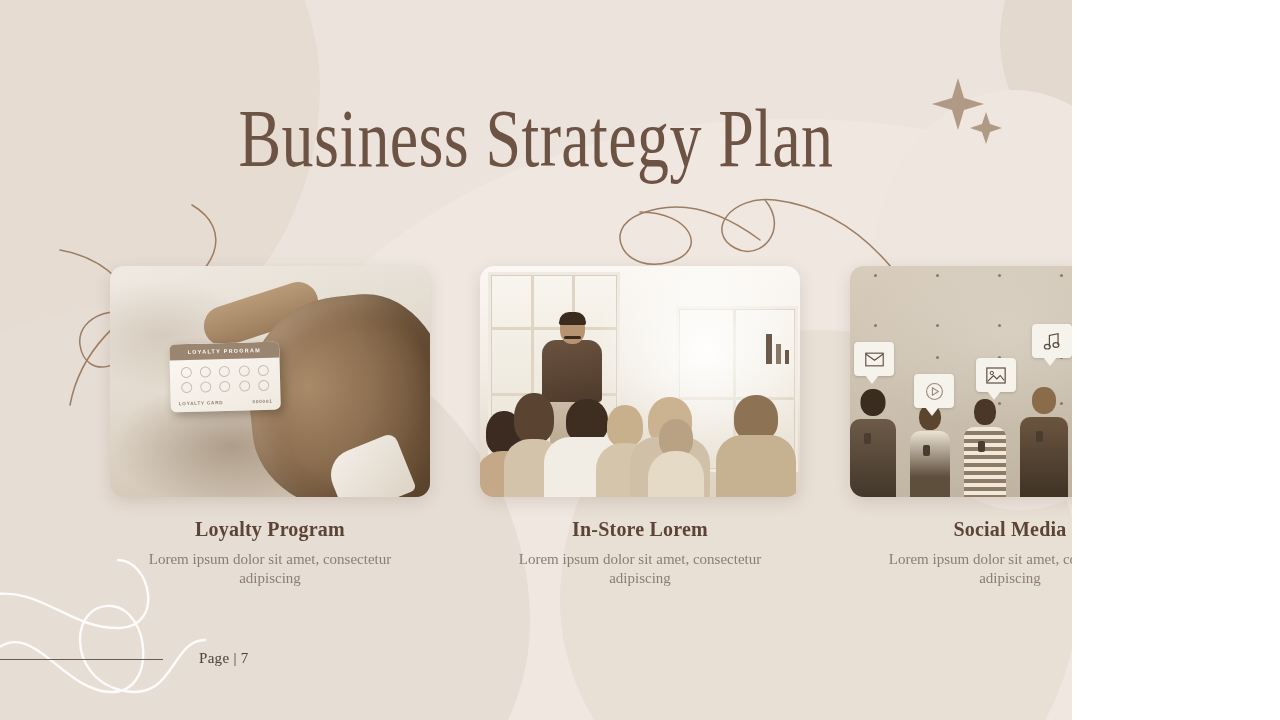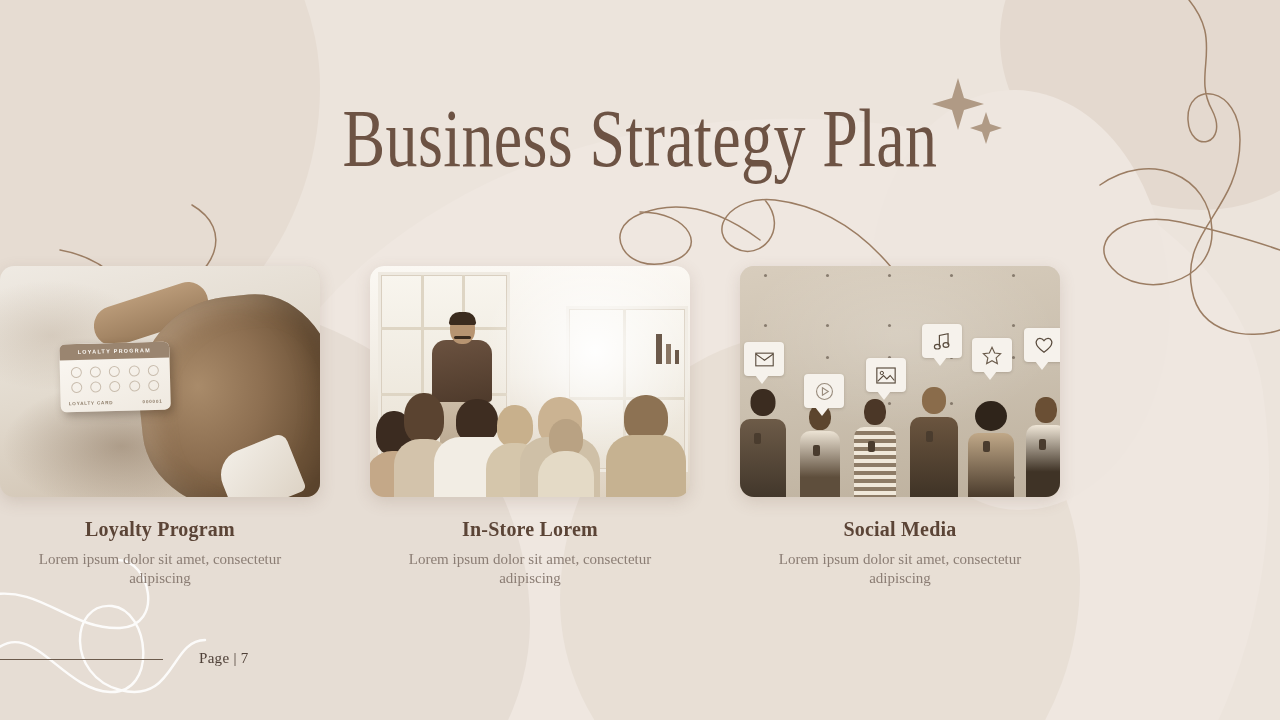--- a/index.html
+++ b/index.html
@@ -6,21 +6,21 @@
     margin: 0;
     padding: 0;
     background: #ffffff;
   }
   body {
     font-family: "Liberation Serif", serif;
   }
 
   .slide {
     position: relative;
-    width: 1280px;
+    width: 1072px;
     height: 720px;
     overflow: hidden;
     background: #ece4dc;
   }
 
   
   .bg-layer {
     position: absolute;
     inset: 0;
     overflow: hidden;
@@ -105,21 +105,21 @@
     white-space: nowrap;
   }
 
   
   .cards {
     position: absolute;
     left: 0;
     top: 266px;
     width: 1280px;
     display: flex;
-    justify-content: flex-start;
+    justify-content: center;
     gap: 50px;
   }
   .card {
     width: 320px;
   }
   .card-photo {
     position: relative;
     width: 320px;
     height: 231px;
     border-radius: 14px;

